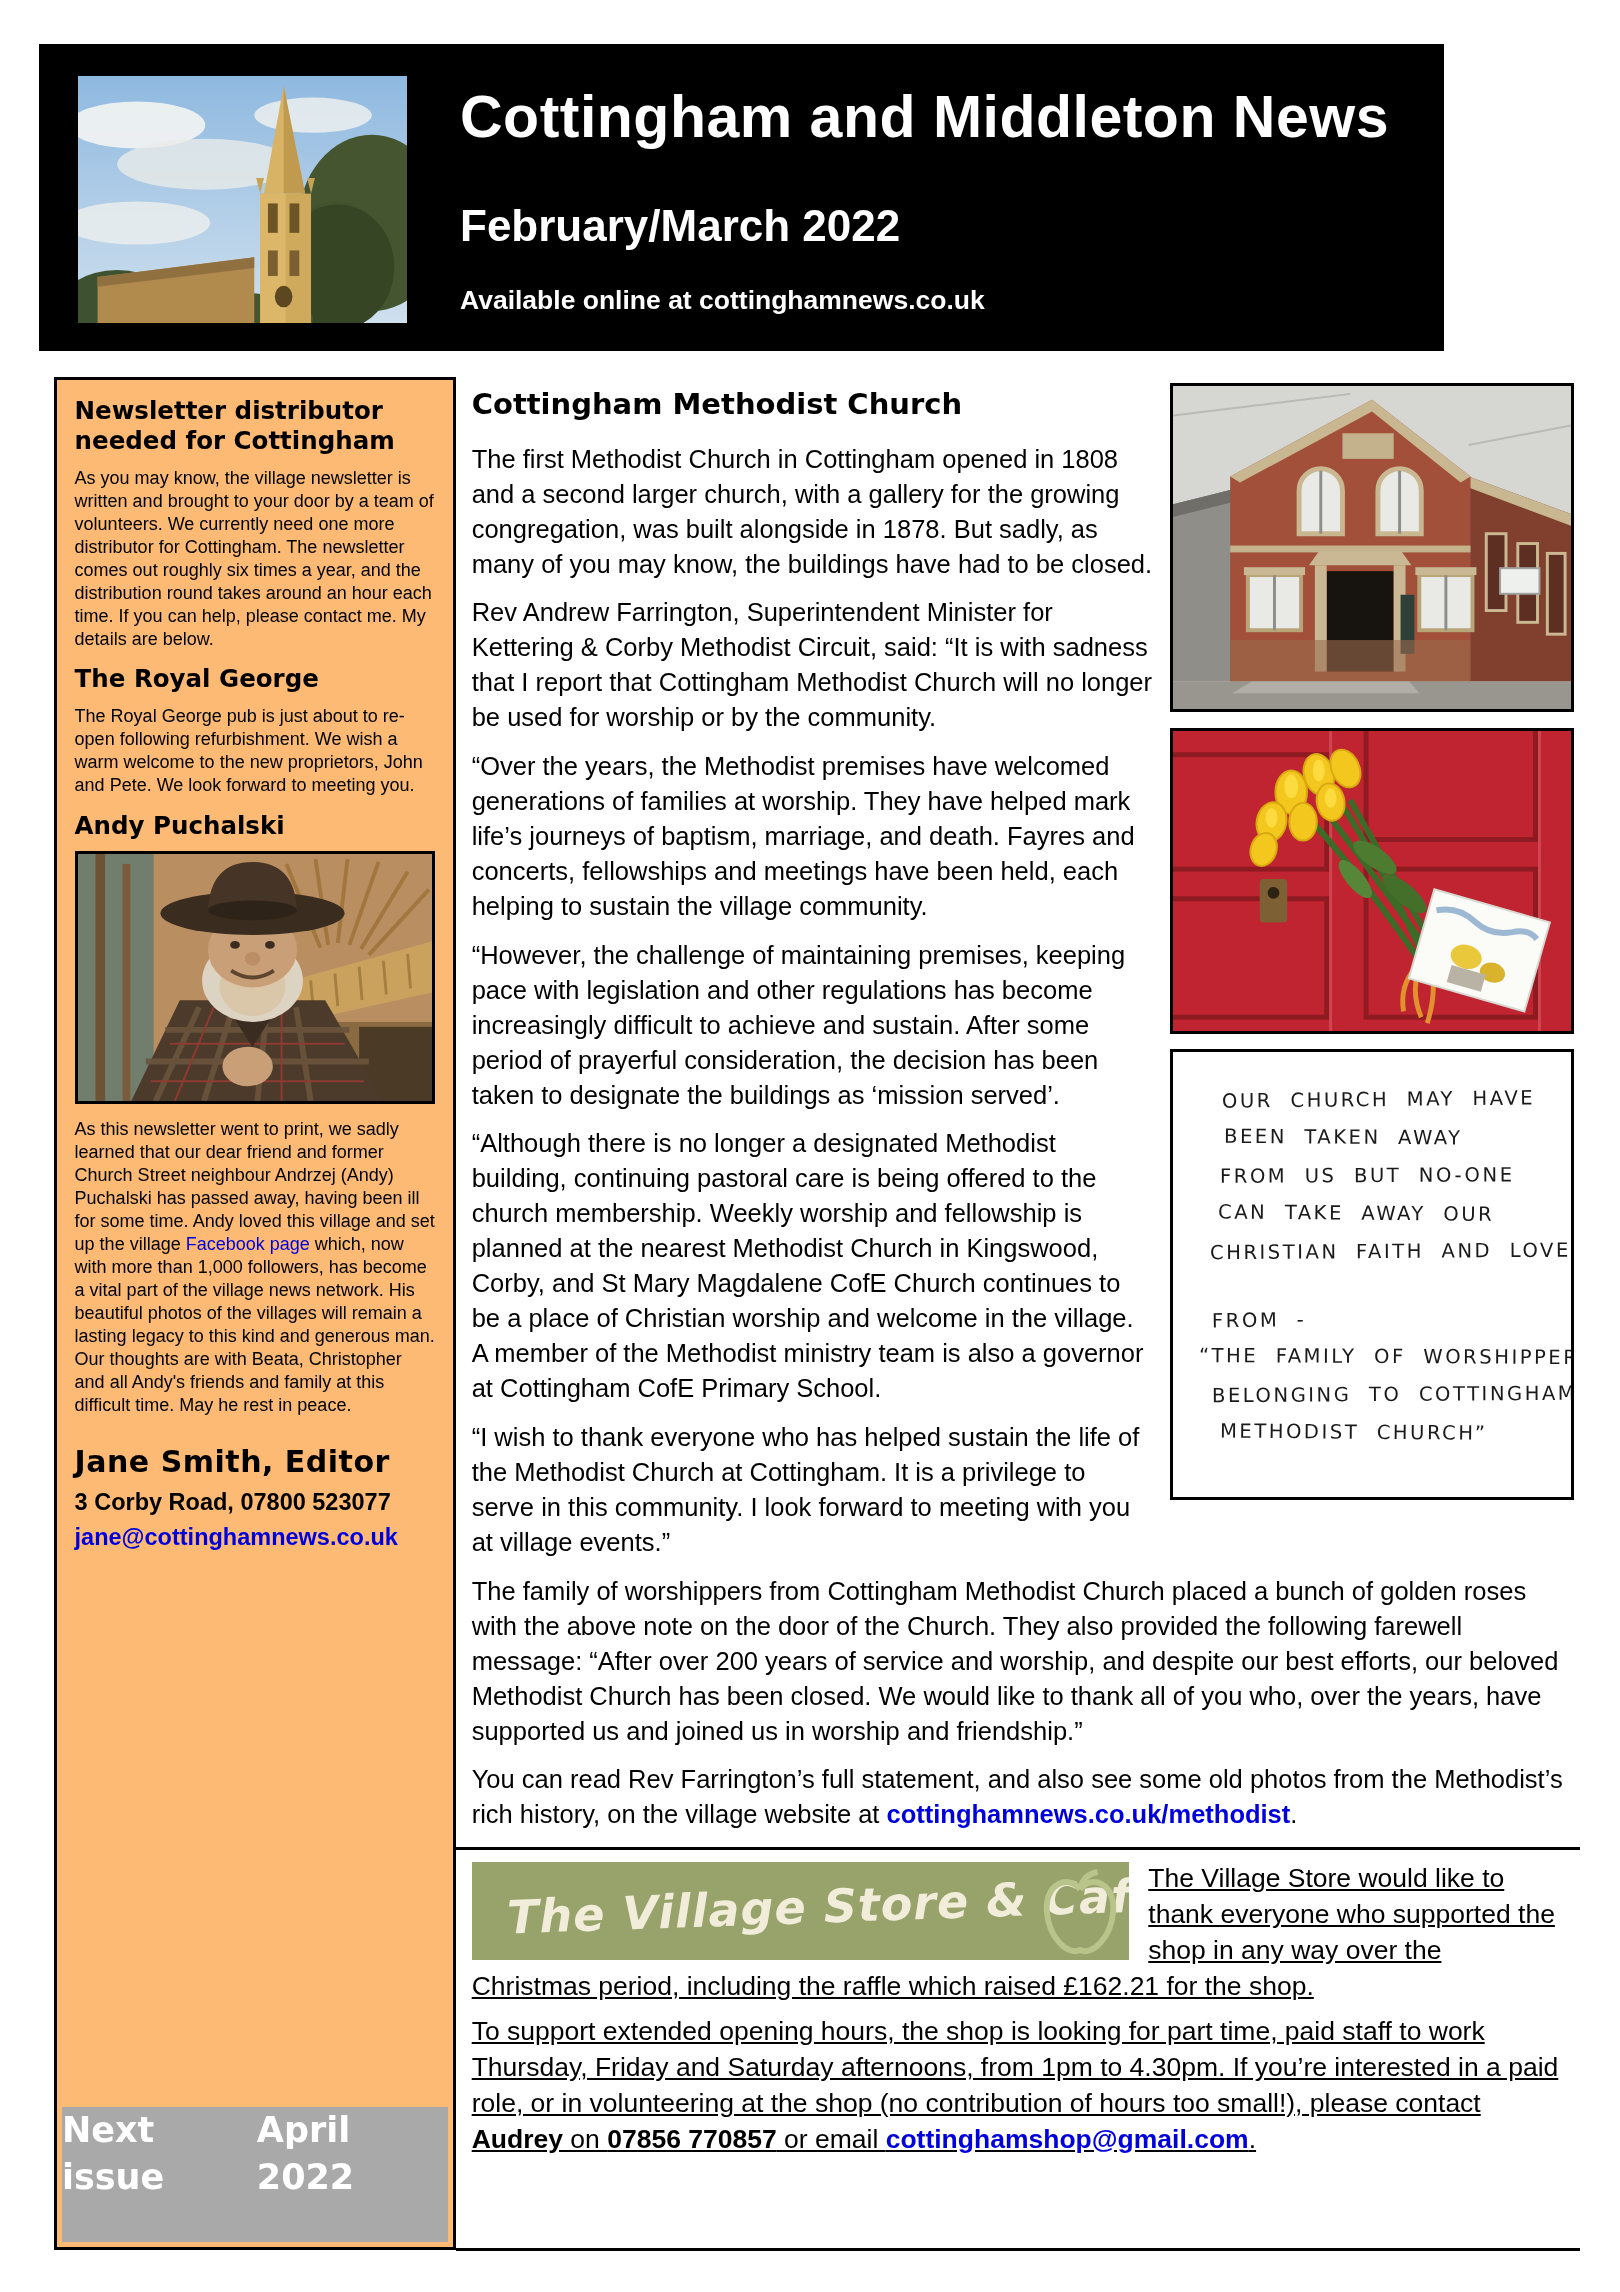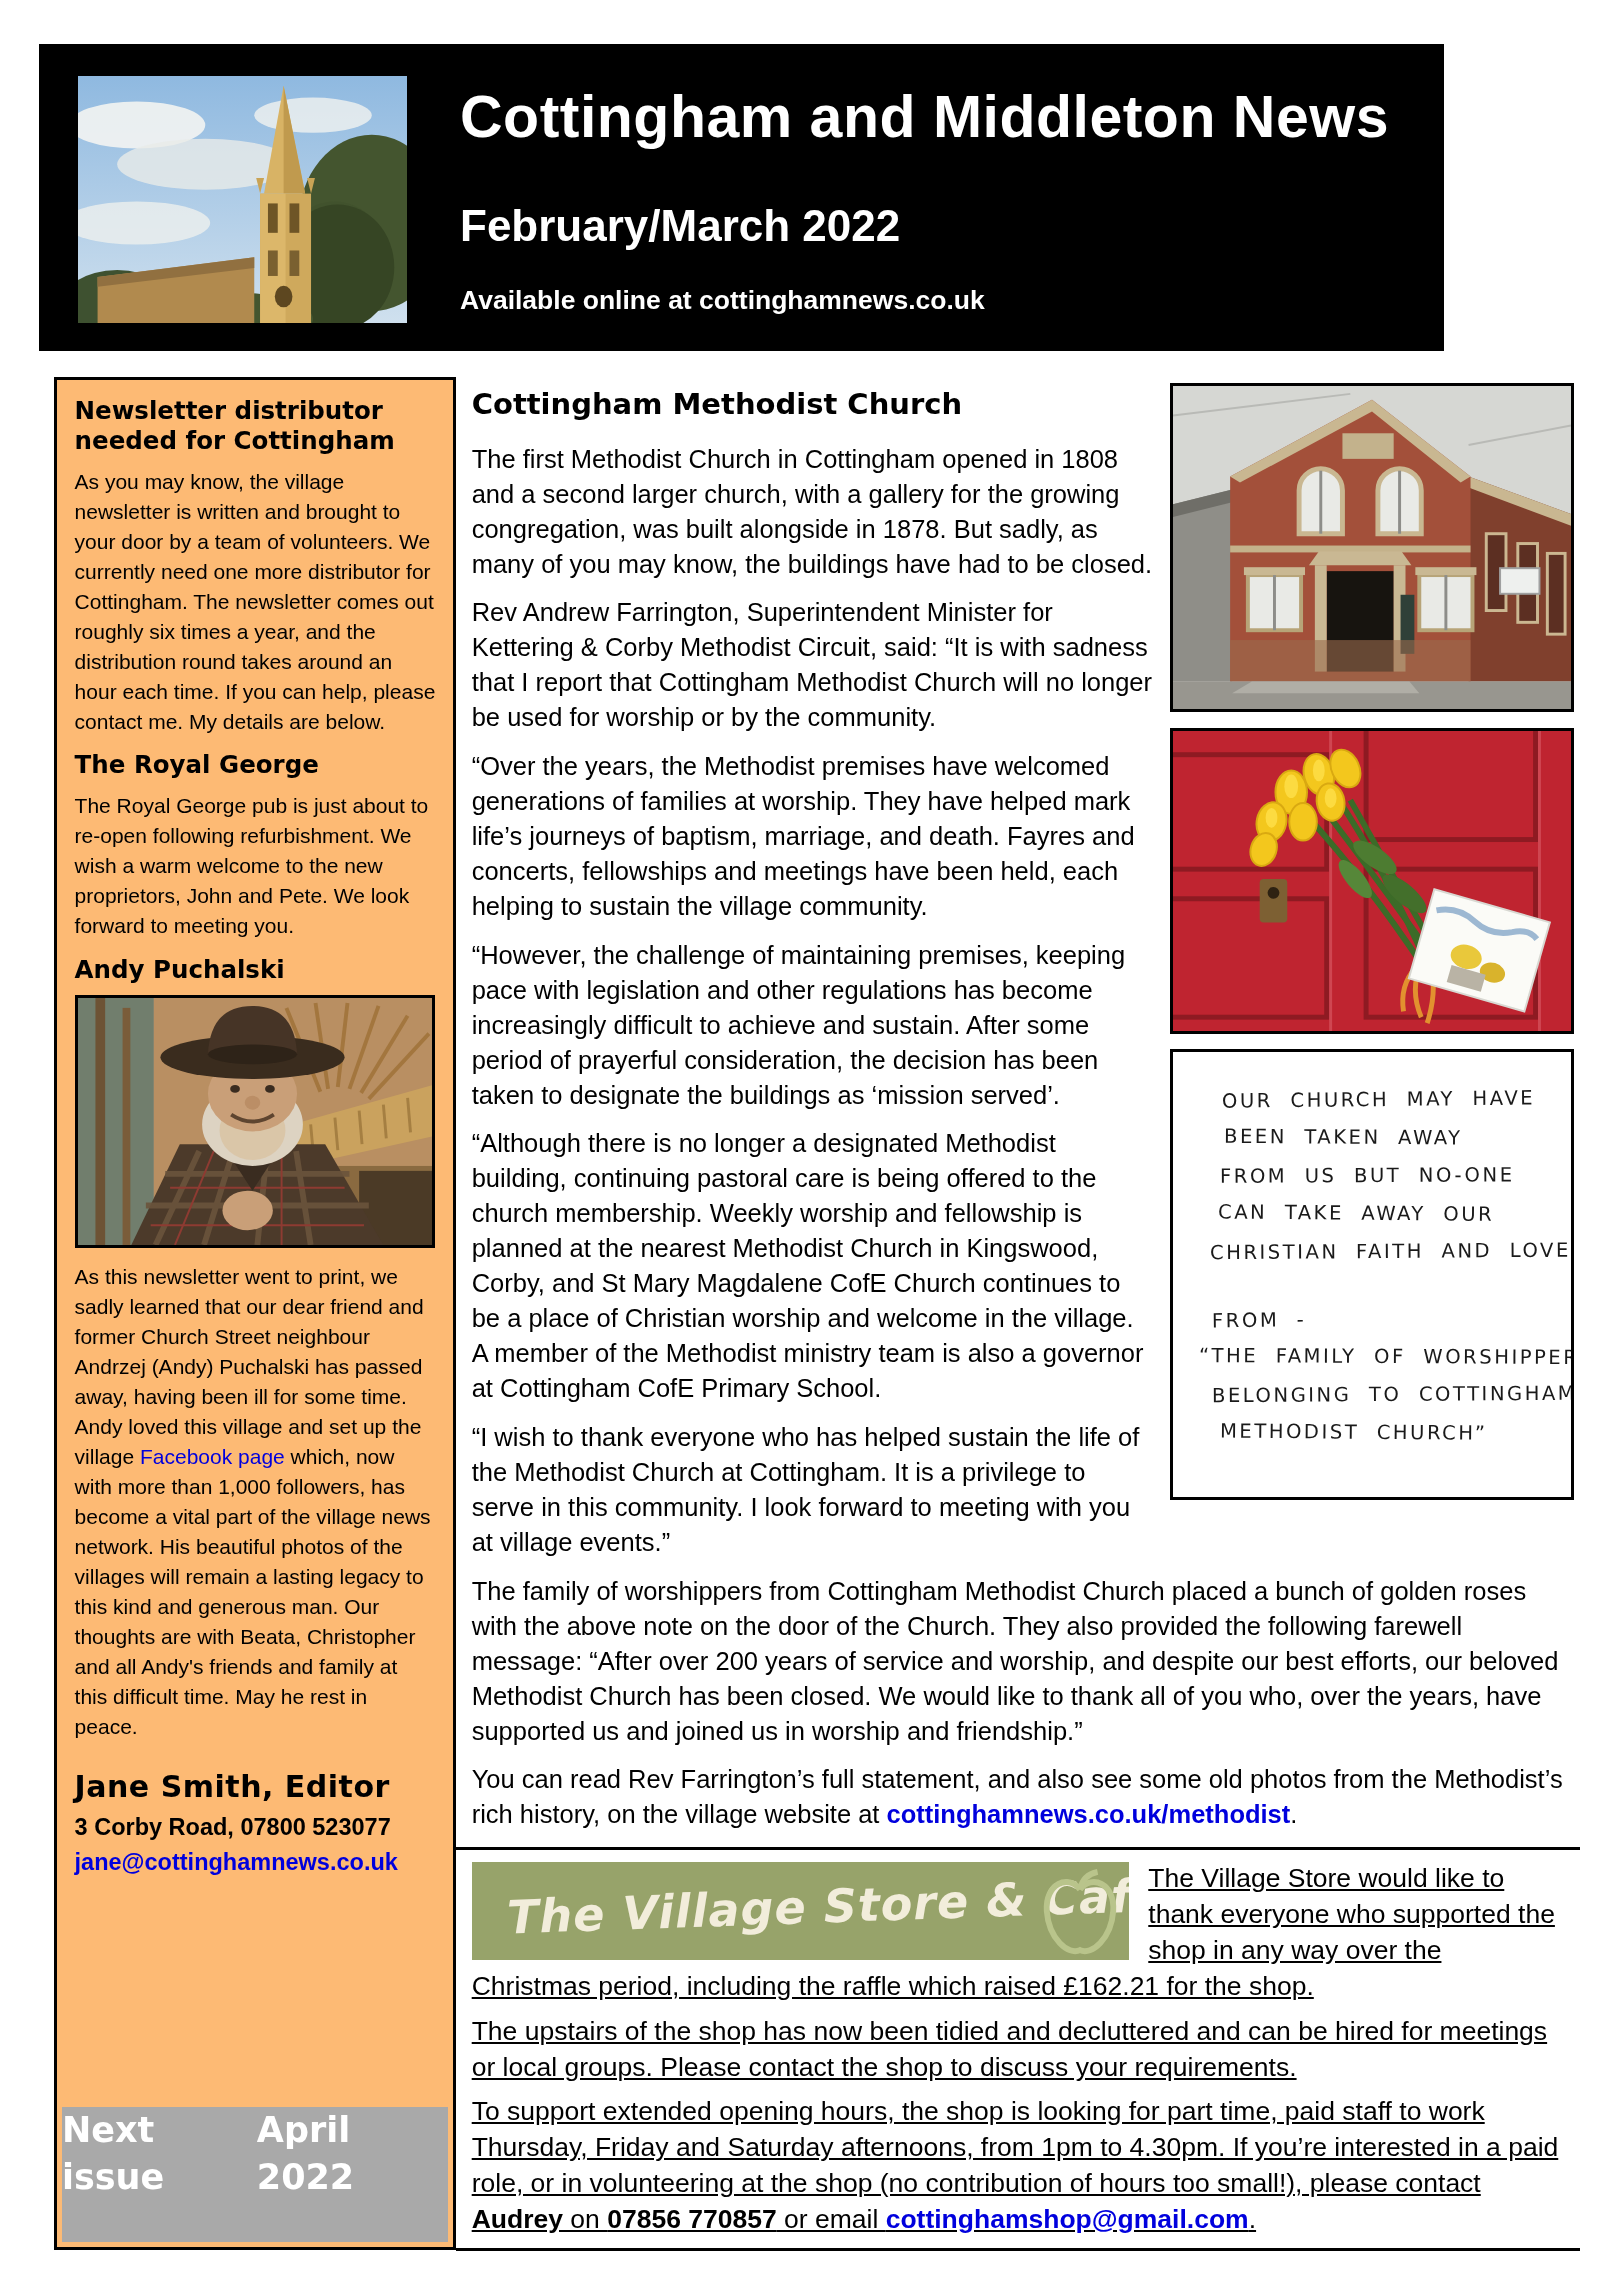--- a/index.html
+++ b/index.html
@@ -15,21 +15,21 @@
   .header-photo { position:absolute; left:39px; top:32px; width:329px; height:247px; overflow:hidden; }
   .header-photo svg { display:block; width:100%; height:100%; }
   .masthead-title { position:absolute; left:421px; top:39px; color:#fff; font-size:59px; font-weight:bold; letter-spacing:0.5px; }
   .masthead-issue { position:absolute; left:421px; top:157px; color:#ffffff; font-size:44px; font-weight:bold; }
   .masthead-online { position:absolute; left:421px; top:241px; color:#fff; font-size:26.5px; font-weight:bold; }
 
   
   .sidebar { position:absolute; left:54px; top:377px; width:402px; height:1873px; border:3.9px solid #000; background:#fdba74; padding:15.7px 17.6px 0 17.6px; }
   .sidebar h3 { font-family:"DejaVu Sans", sans-serif; font-weight:bold; font-size:24.5px; line-height:1.25; margin:13.7px 0 9.8px 0; }
   .sidebar h3:first-child { margin-top:0; }
-  .sidebar p { font-size:21px; line-height:30px; margin-bottom:9.8px; }
+  .sidebar p { font-size:18px; line-height:23px; margin-bottom:9.8px; }
   .andy-photo { width:100%; height:253px; border:3.9px solid #000; margin:5.9px 0 13.7px 0; overflow:hidden; }
   .andy-photo svg { display:block; width:100%; height:100%; }
   .editor-block { margin-top:27.4px; }
   .editor-name { font-family:"DejaVu Sans", sans-serif; font-size:30px; font-weight:bold; letter-spacing:0.5px; margin-bottom:9.8px; }
   .editor-addr { font-size:23.5px; font-weight:bold; margin-bottom:7.8px; }
   .editor-email { font-size:23.5px; font-weight:bold; color:#0000dd; }
   .next-issue { position:absolute; left:4.9px; right:4.9px; bottom:4.9px; height:135px; background:#a9a9a9;
     display:flex; flex-direction:row; justify-content:center; }
   .next-issue div { color:#fff; font-family:"DejaVu Sans", sans-serif; font-weight:bold; font-size:35px; line-height:1.35; }
 
@@ -342,18 +342,17 @@
 
   <div class="store">
     <div class="banner">
       <div class="banner-text">The Village Store &amp; Café</div>
       <svg class="apple" width="86" height="90" viewBox="0 0 88 92">
         <path d="M44,24 C32,8 8,18 10,46 C12,74 32,92 44,86 C56,92 76,74 78,46 C80,18 56,8 44,24" fill="none" stroke="#b9c48b" stroke-width="6"></path>
         <path d="M44,24 C46,14 52,8 62,6" fill="none" stroke="#b9c48b" stroke-width="6"></path>
       </svg>
     </div>
     <p>The Village Store would like to thank everyone who supported the shop in any way over the Christmas period, including the raffle which raised £162.21 for the shop.</p>
-    <p>The upstairs of the shop has now been tidied and decluttered and can be hired for meetings or local groups. Please contact the shop to discuss your requirements.</p>
     <p><span>To support extended opening hours, the shop is looking for part time, paid staff to work Thursday, Friday and Saturday afternoons, from 1pm to 4.30pm. If you’re interested in a paid role, or in volunteering at the shop (no contribution of hours too small!), please contact </span><b class="inline">Audrey</b><span> on </span><b class="inline">07856 770857</b><span> or email </span><a class="link bold">cottinghamshop@gmail.com</a><span>.</span></p>
   </div>
 
 </div>
 
 
 </body></html>

